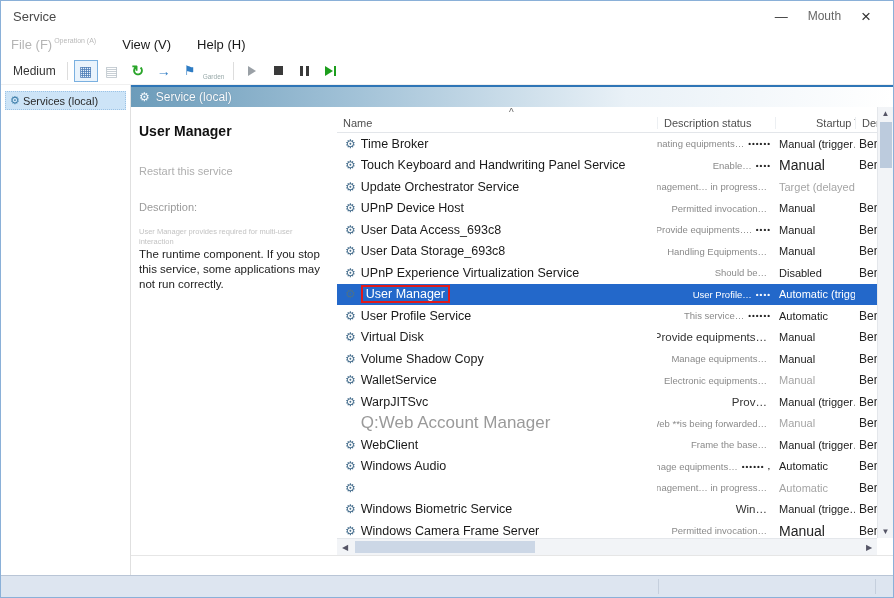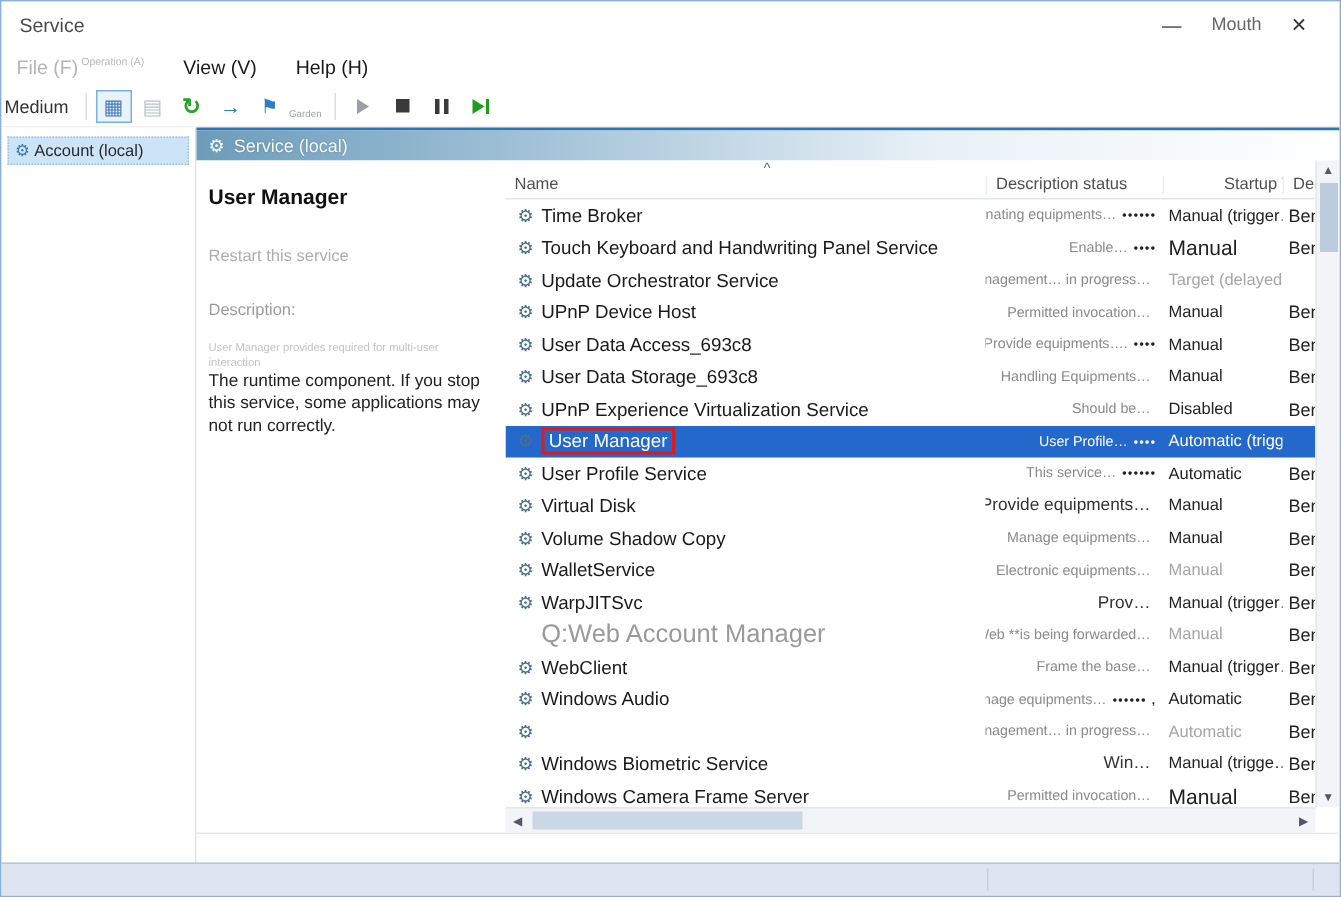--- a/index.html
+++ b/index.html
@@ -14,21 +14,21 @@
   .titlebar .spacer{flex:1;}
   .win-btn{font-size:13px; color:#333; padding:2px 10px; cursor:default;}
   .win-btn.max{color:#666; font-size:12px;}
   .win-btn.close{font-size:17px; line-height:1;}
   
   .menubar{height:26px; display:flex; align-items:center; padding-left:10px; gap:26px; background:#fff;}
   .menu-item{font-size:13px; color:#1a1a1a;}
   .menu-item.disabled{color:#b5b5b5;}
   .menu-sup{font-size:7px; color:#b9b9b9; vertical-align:super; margin-left:2px;}
   
-  .toolbar{height:28px; display:flex; align-items:center; padding-left:2px; background:#fff; border-bottom:1px solid #f0f0f0;}
+  .toolbar{height:28px; display:flex; align-items:center; padding-left:12px; background:#fff; border-bottom:1px solid #f0f0f0;}
   .tb-label{font-size:12px; color:#333; margin-right:6px;}
   .tb-sep{width:1px; height:18px; background:#ddd; margin:0 5px;}
   .icon-btn{width:24px; height:22px; display:flex; align-items:center; justify-content:center; font-size:13px; margin:0 1px; position:relative;}
   .icon-btn.active{border:1px solid #7ab0e0; background:#e9f3fc;}
   .glyph-grid{color:#4a7ab5; font-size:14px;}
   .glyph-doc{color:#b9c2c9; font-size:14px;}
   .glyph-refresh{color:#2aa52a; font-size:15px; font-weight:bold;}
   .glyph-fwd{color:#2e7cc4; font-size:14px; font-weight:bold;}
   .glyph-flag{color:#2e7cc4; font-size:13px;}
   .tb-tiny{font-size:6.5px; color:#9aa; margin:0 4px 0 0; align-self:flex-end; padding-bottom:4px;}
@@ -164,21 +164,21 @@
           <span class="resume-bar"></span>
         </span>
       </span>
   </div>
 
   <div class="content">
 
     <div class="tree">
       <div class="tree-item">
         <span class="tree-gear">⚙</span>
-        <span>Account (local)</span>
+        <span>Services (local)</span>
       </div>
     </div>
 
     <div class="main">
       <div class="main-header">
         <span class="mh-gear">⚙</span>
         <span class="mh-title">Service (local)</span>
       </div>
 
       <div class="main-body">

